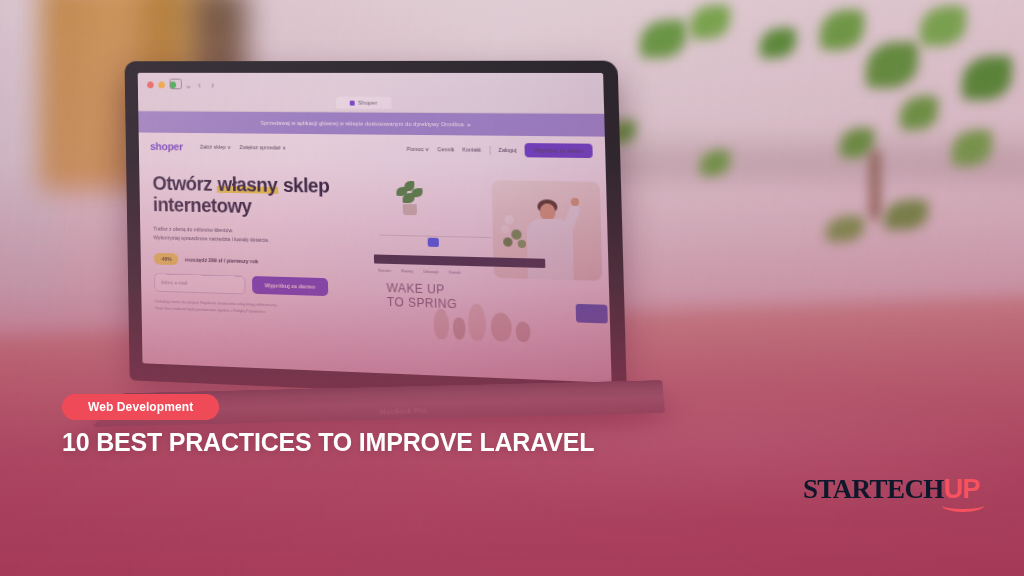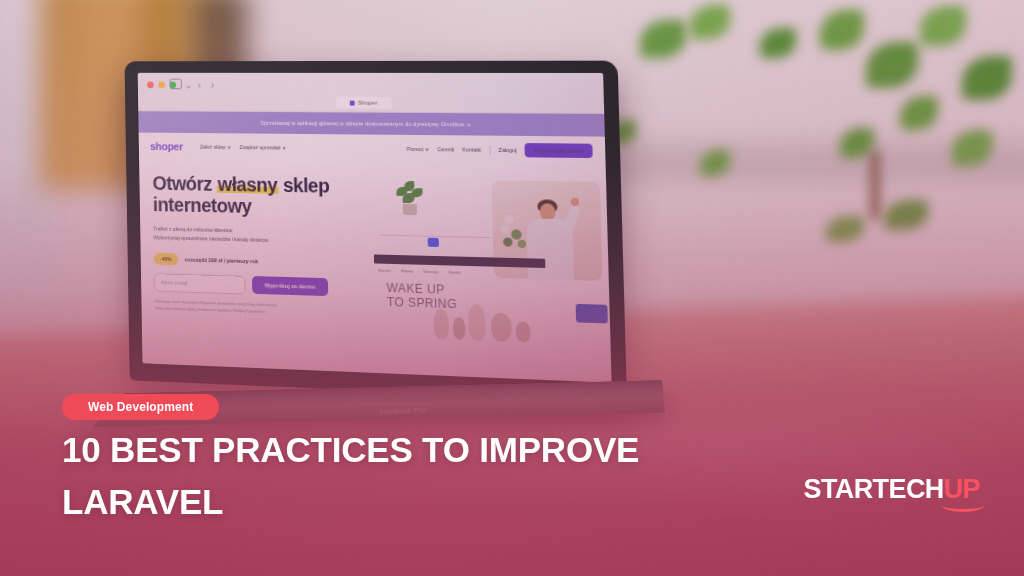--- a/index.html
+++ b/index.html
@@ -260,32 +260,32 @@
     position:absolute; left:62px; top:394px;
     background:#ef4a58; color:#fff;
     font-size:12px; font-weight:700;
     padding:6px 26px; border-radius:14px;
     letter-spacing:.1px;
   }
   .title {
     position:absolute; left:62px; top:424px;
     width:700px;
     color:#fff; font-weight:700;
-    font-size:35px; line-height:1.48;
+    font-size:25px; line-height:1.48;
     letter-spacing:-.2px;
     text-shadow:0 2px 7px rgba(90,20,50,.28);
   }
   .title span { display:block; }
 
   .logo {
     position:absolute; right:44px; top:474px;
     display:flex; align-items:flex-start;
     font-weight:700; font-size:27px; letter-spacing:-.6px;
   }
-  .logo .s1 { color:#ffffff; }
+  .logo .s1 { color:#0f172a;font-family:Liberation Serif, serif; }
   .logo .s2 { color:#f8525f; position:relative; }
   .logo .s2::after {
     content:""; position:absolute; left:-2px; right:-4px; bottom:-7px;
     height:10px; border-bottom:3.5px solid #f8525f;
     border-radius:0 0 50% 50%;
   }
 </style>
 </head>
 <body>
 

